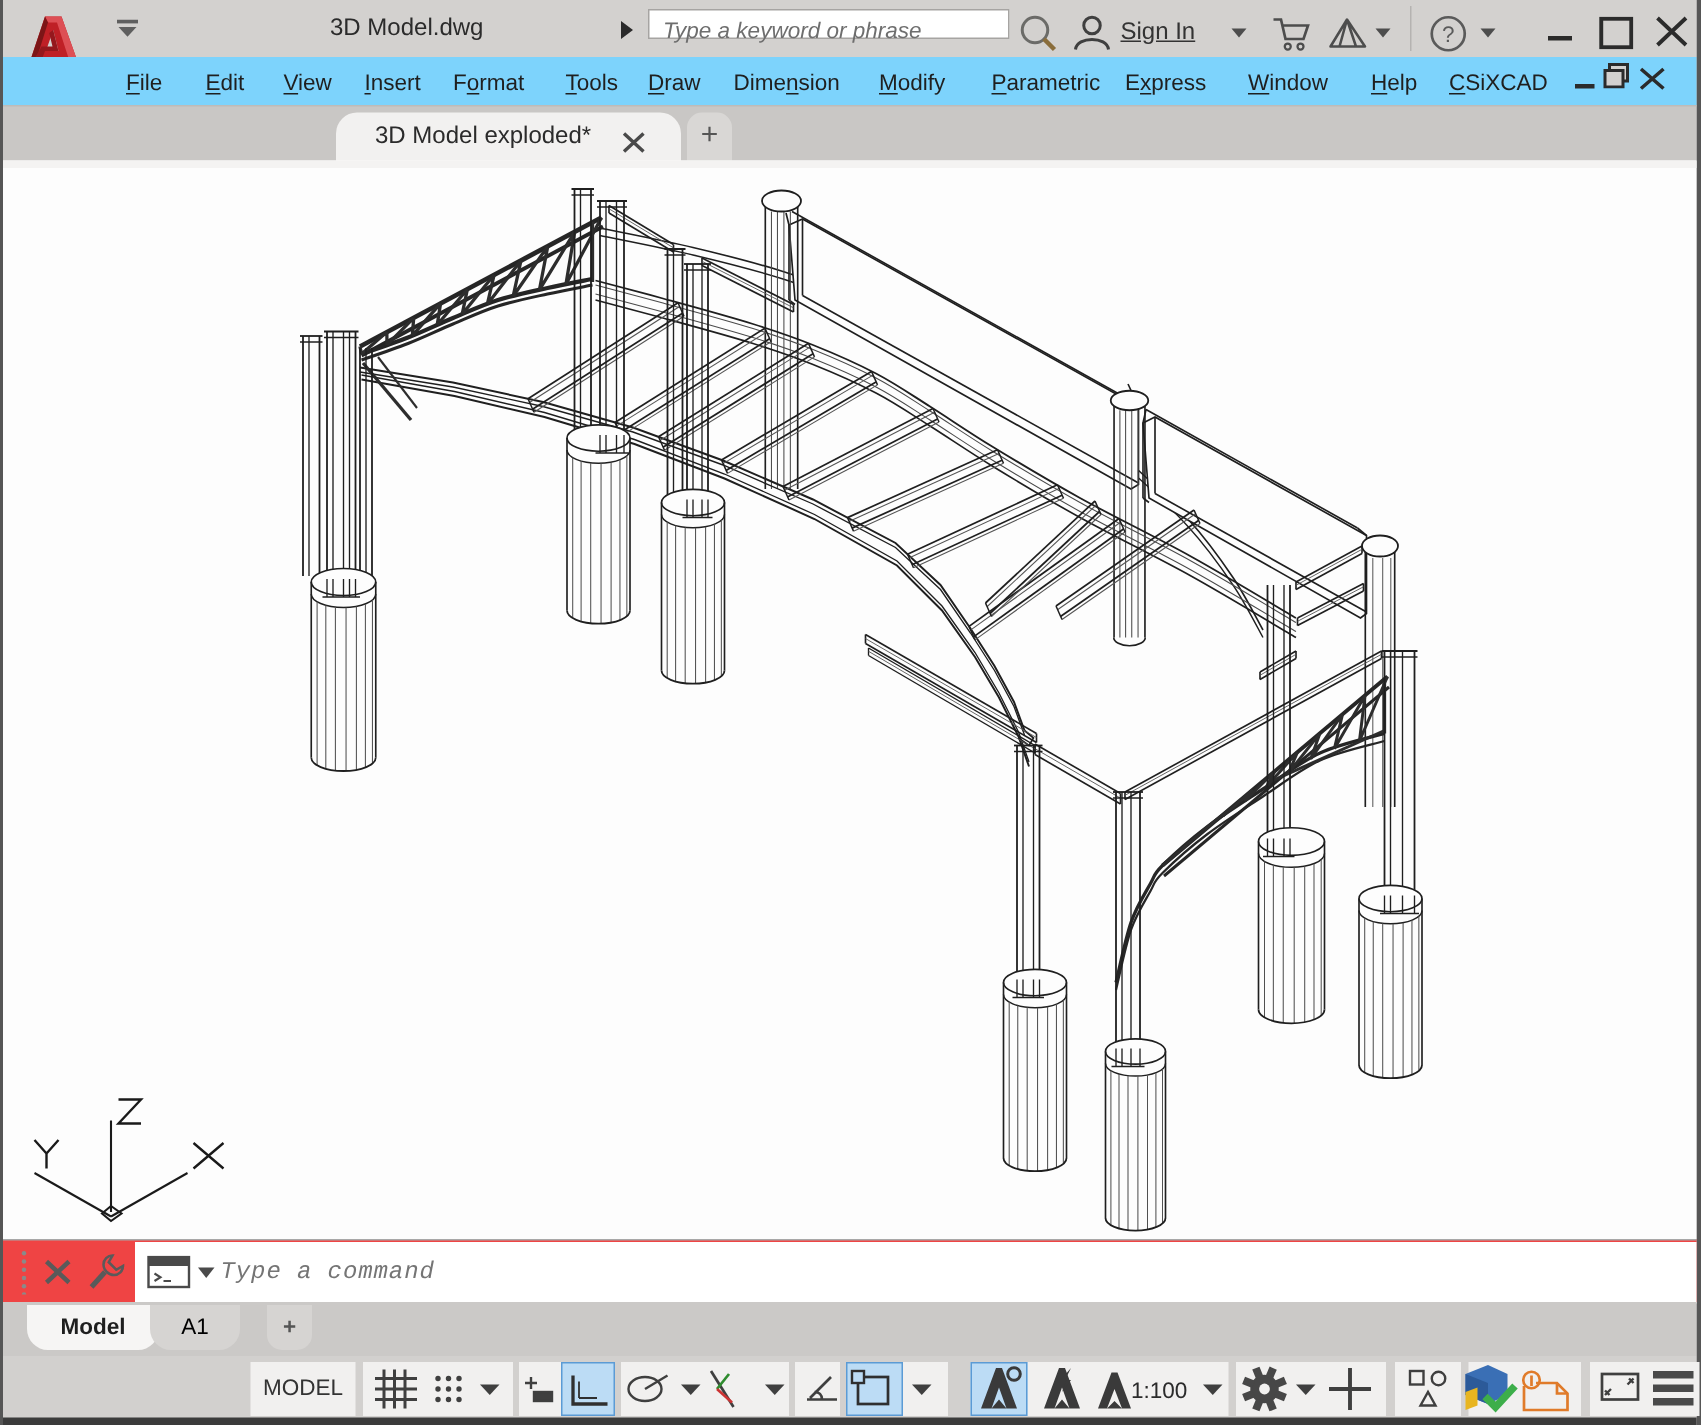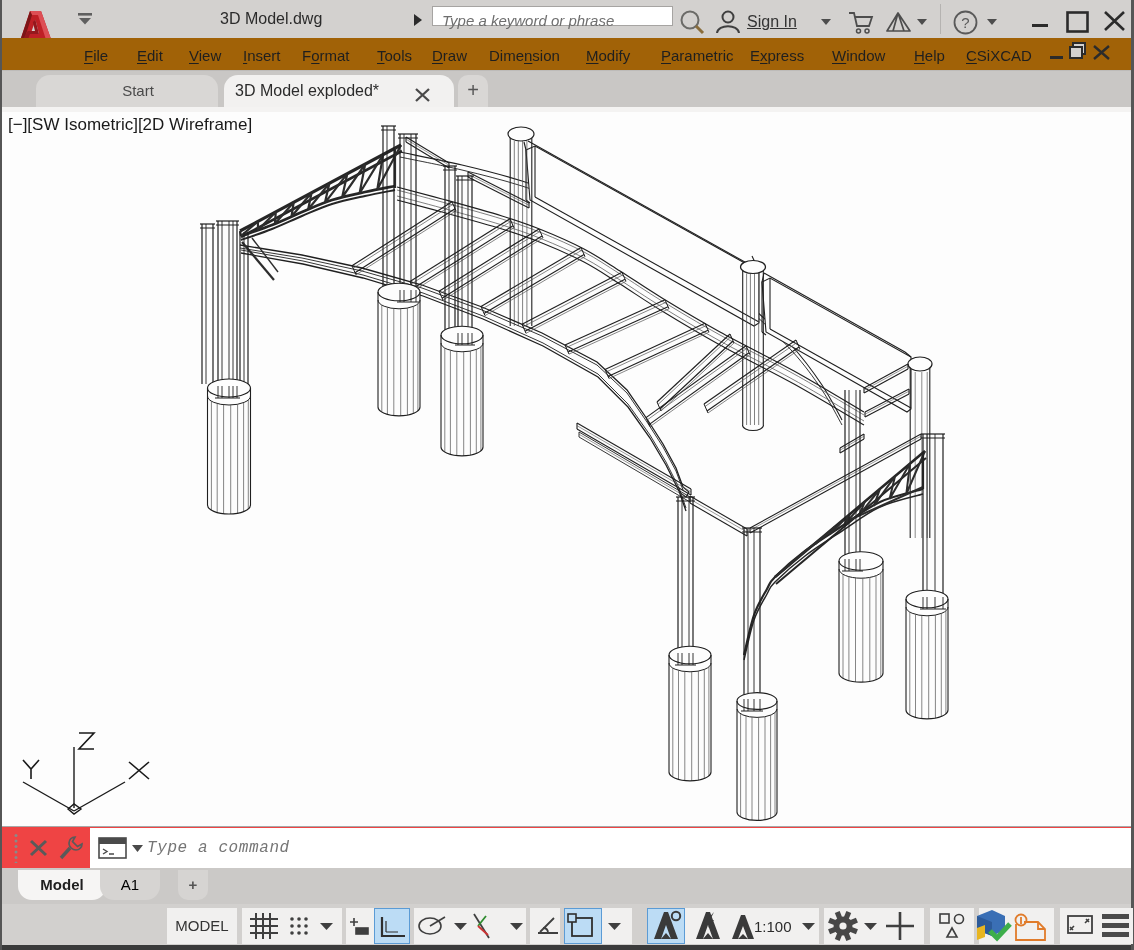--- a/index.html
+++ b/index.html
@@ -8,28 +8,28 @@
 #titlebar { position:absolute; left:0; top:0; width:100%; height:38px; background:#d3d1cf;text-align:center; }
 #logo { position:absolute; left:13px; top:10px; }
 #wsarrow { position:absolute; left:76px; top:13px; width:16px; height:12px; }
 #doctitle { position:absolute; left:218px; top:10px; font-size:16px; color:#2b2b2b; }
 #tbarrow { position:absolute; left:411px; top:13px; }
 #searchbox { position:absolute; left:430px; top:6px; width:241px; height:20px; background:#fff; border:1px solid #a6a4a2; }
 #searchbox span { position:absolute; left:9px; top:5px; font-style:italic; font-size:15px; color:#6e6e6e; }
 .ticon { position:absolute; top:0; }
 #signin { position:absolute; left:745px; top:13px; font-size:16px; color:#333;text-decoration:underline; }
 
-#menubar { position:absolute; left:0; top:38px; width:100%; height:32px; background:#a16207; font-size:15px; color:#1f1f1f; }
+#menubar { position:absolute; left:0; top:38px; width:100%; height:32px; background:#7dd3fc; font-size:15px; color:#1f1f1f; }
 #menubar .mi { position:absolute; top:9px; }
 #menubar u { text-decoration:underline; text-underline-offset:2px; }
 
 #tabbar { position:absolute; left:0; top:70px; width:100%; height:37px; background:#c9c7c5; border-top:1px solid #bdbbb9; }
 .tab { position:absolute; top:4px; height:33px; font-size:15px; }
 #tab-start { left:34px; width:182px; background:#d9d7d5; color:#4a4a4a; border-radius:14px 14px 0 0; text-align:center; line-height:32px; text-indent:22px; }
-#tab-active { left:222px; width:230px; background:#f2f1f0; color:#2b2b2b; border-radius:14px 14px 0 0; text-align:left; line-height:32px; padding-left:11px; font-size:16px; }
+#tab-active { left:222px; width:230px; background:#f2f1f0; color:#2b2b2b; border-radius:14px 14px 0 0; text-align:left; line-height:32px; padding-left:26px; font-size:16px; }
 #tab-plus { left:456px; width:30px; background:#d9d7d5; border-radius:10px 10px 0 0; color:#555; text-align:center; line-height:30px; font-size:20px; }
 
 #canvas { position:absolute; left:0px; top:107px; width:1129px; height:719px; background:#fdfdfd; }
 #viewlabel { position:absolute; left:6px; top:8px; font-size:17px; color:#1a1a1a; }
 
 #cmdbar { position:absolute; left:0; top:826px; width:100%; height:42px; background:#ef4444; border-top:1px solid #a8a8a8; }
 #cmdinput { position:absolute; left:88px; top:1px; width:1041px; height:41px; background:#ffffff; }
 #cmdtext { position:absolute; left:57px; top:11px; font-family:"Liberation Mono",monospace; font-style:italic; font-size:16px; color:#757575; letter-spacing:0.6px; }
 
 #mtabs { position:absolute; left:0; top:868px; width:100%; height:36px; background:#cbc9c7; }
@@ -126,31 +126,29 @@
     <svg style="position:absolute;left:1066px;top:3px" width="20" height="18">
       <rect x="5" y="2" width="12" height="11" fill="#d3d1cf" stroke="#2b2b2b" stroke-width="2"></rect>
       <rect x="2" y="6" width="12" height="11" fill="#d3d1cf" stroke="#2b2b2b" stroke-width="2"></rect>
     </svg>
     <svg style="position:absolute;left:1090px;top:6px" width="19" height="17">
         <path d="M2 2 L17 15 M17 2 L2 15" stroke="#2b2b2b" stroke-width="2.4"></path>
       </svg>
   </div>
 
   <div id="tabbar">
-    <div class="tab" id="tab-start">Start</div>
     <div class="tab" id="tab-active">3D Model exploded*</div>
     <svg style="position:absolute;left:412px;top:16px" width="18" height="16">
         <path d="M2 2 L15 14 M15 2 L2 14" stroke="#4a4a4a" stroke-width="2.3"></path>
       </svg>
     <div class="tab" id="tab-plus">+</div>
   </div>
 
   <div id="canvas">
     <div style="position:absolute;left:0;top:0;width:1129px;height:5px;background:#f4f3f2"></div>
-    <div id="viewlabel">[−][SW Isometric][2D Wireframe]</div>
     <svg width="1129" height="719" viewBox="0 107 1129 719">
 <path d="M398.0 152.0 C408.3 154.2 439.7 160.2 460.0 165.0 C480.3 169.8 500.0 174.7 520.0 181.0 C540.0 187.3 560.0 194.7 580.0 203.0 C600.0 211.3 620.8 220.8 640.0 231.0 C659.2 241.2 677.5 252.0 695.0 264.0 C712.5 276.0 729.2 289.3 745.0 303.0 C760.8 316.7 777.5 332.3 790.0 346.0 C802.5 359.7 811.7 372.7 820.0 385.0 C828.3 397.3 836.7 414.2 840.0 420.0" stroke="#1f1f1f" stroke-width="1.1" fill="none"></path>
 <path d="M398.0 157.0 C408.3 159.2 439.7 165.2 460.0 170.0 C480.3 174.8 500.0 179.7 520.0 186.0 C540.0 192.3 560.0 199.7 580.0 208.0 C600.0 216.3 620.8 225.8 640.0 236.0 C659.2 246.2 677.5 257.0 695.0 269.0 C712.5 281.0 729.2 294.3 745.0 308.0 C760.8 321.7 777.5 337.3 790.0 351.0 C802.5 364.7 811.7 377.7 820.0 390.0 C828.3 402.3 836.7 419.2 840.0 425.0" stroke="#1f1f1f" stroke-width="0.9" fill="none"></path>
 <path d="M524.0 150.0 L533.0 146.0 L757.0 271.0 L757.0 323.0 L752.0 326.0 L528.0 200.0 Z" stroke="#1f1f1f" stroke-width="1.1" fill="#fdfdfd"></path>
 <line x1="524.0" y1="150.0" x2="524.0" y2="200.0" stroke="#1f1f1f" stroke-width="1.1"></line>
 <line x1="524.0" y1="200.0" x2="528.0" y2="203.0" stroke="#1f1f1f" stroke-width="1.1"></line>
 <line x1="533.0" y1="146.0" x2="533.0" y2="197.0" stroke="#1f1f1f" stroke-width="1.1"></line>
 <line x1="533.0" y1="197.0" x2="757.0" y2="322.0" stroke="#1f1f1f" stroke-width="1.1"></line>
 <line x1="526.0" y1="141.0" x2="750.0" y2="266.0" stroke="#1f1f1f" stroke-width="1.1"></line>
 <line x1="524.0" y1="150.0" x2="522.0" y2="142.0" stroke="#1f1f1f" stroke-width="1.1"></line>

